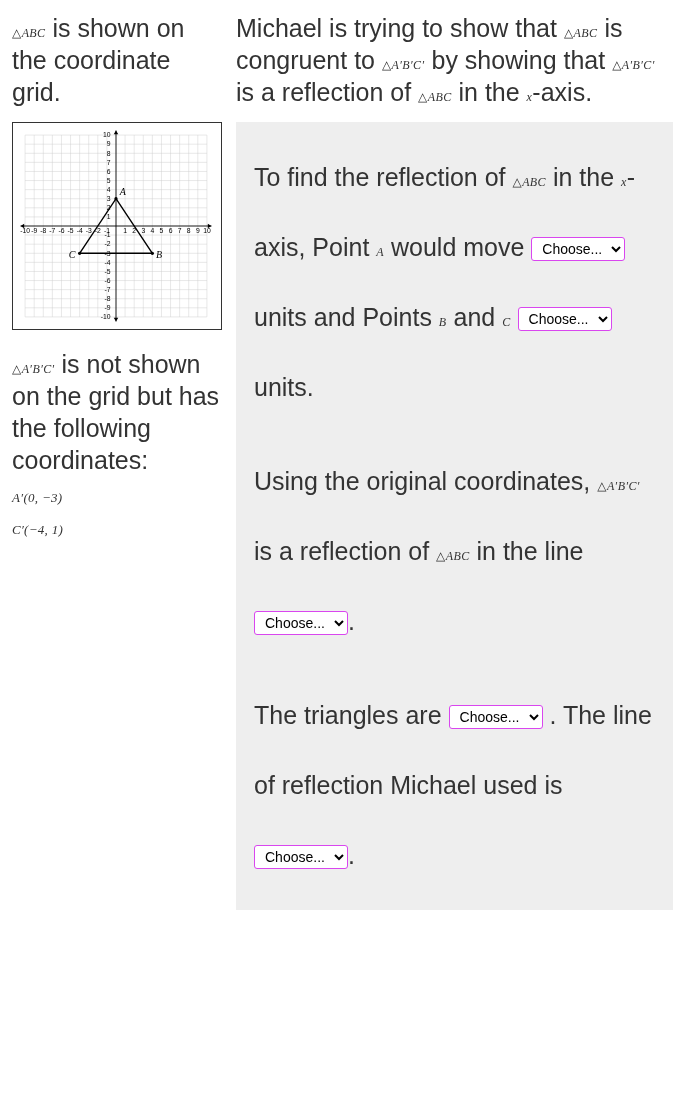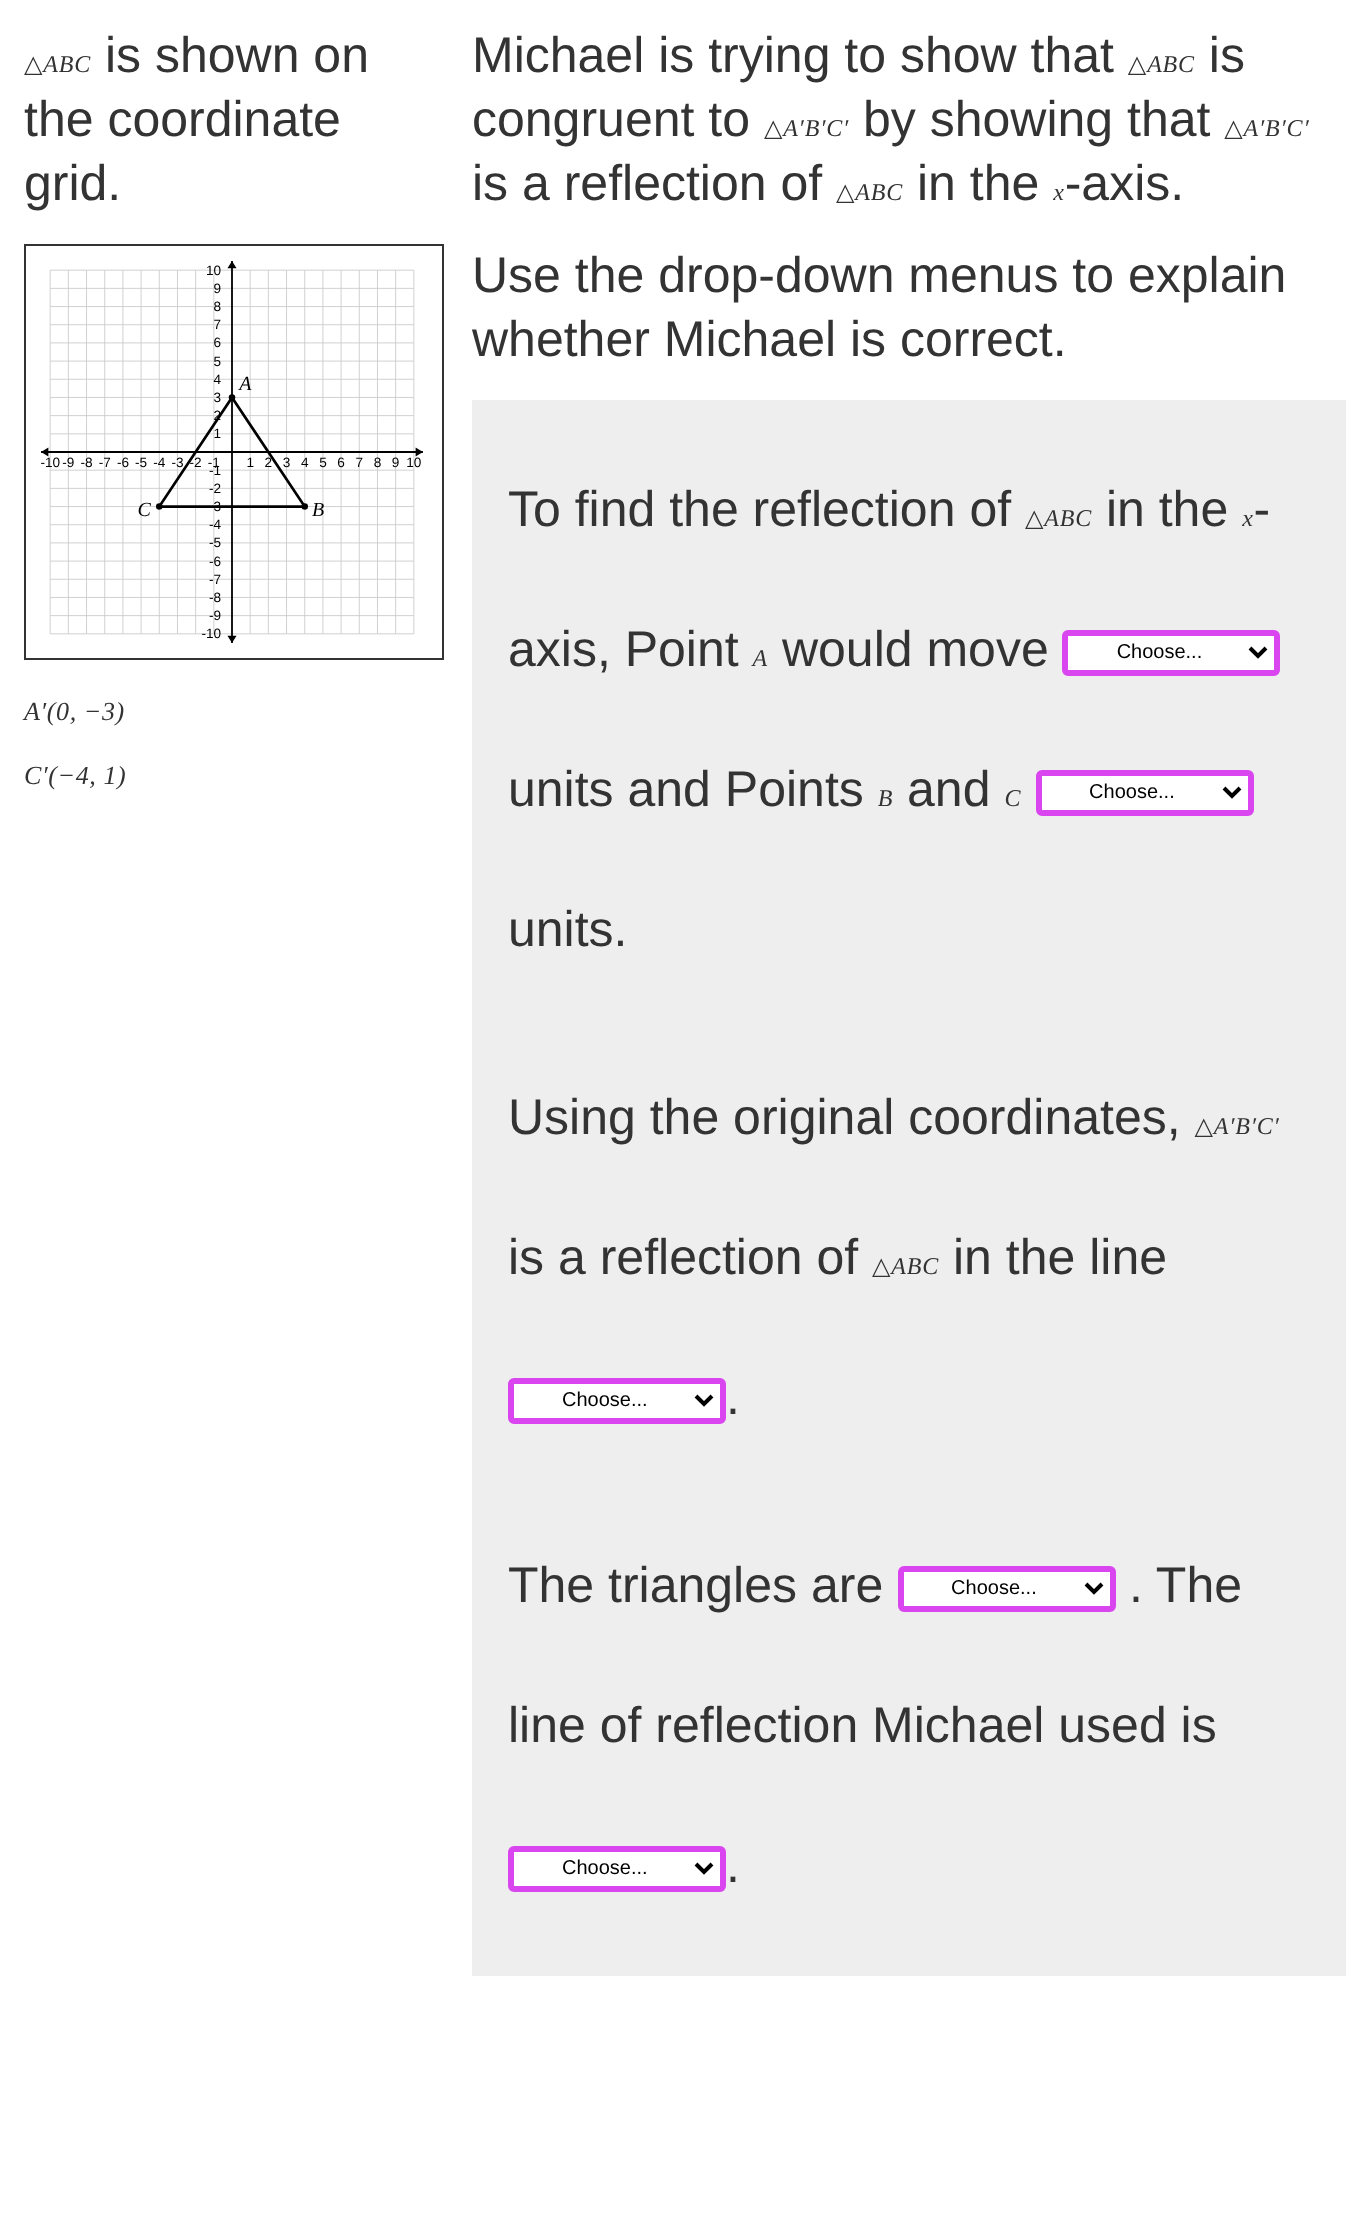--- a/index.html
+++ b/index.html
@@ -53,24 +53,24 @@
   }
   .answer-box {
     background: #eeeeee;
     padding: 20px 18px;
     margin-top: 14px;
     line-height: 2.8;
     font-size: 25px;
   }
   .answer-box p { margin: 0 0 24px 0; }
   select {
-    font-size: 10px;
-    padding: 2px 20px;
+    font-size: 14px;
+    padding: 2px 6px;
     vertical-align: middle;
-    border: 3px solid #d946ef;
+    border: 1px solid #d946ef;
     background: #fff;
     border-radius: 3px;
   }
 </style>
 </head>
 <body>
 
 <div class="columns">
 
   <div class="left">
@@ -184,31 +184,33 @@
 
           <g transform="scale(1,-1)" font-size="1.1" font-family="Times New Roman" font-style="italic" fill="#000">
             <text x="0.4" y="-3.4">A</text>
             <text x="4.4" y="3.5">B</text>
             <text x="-5.2" y="3.5">C</text>
           </g>
         </g>
       </svg>
     </div>
 
+    <p class="para">
+      <span class="math"><span class="tri">△</span><span>A′B′C′</span></span><span> is not shown on the grid but has the following coordinates:</span>
+    </p>
 
     <div class="coord-line">A′(0, −3)</div>
     <div class="coord-line">C′(−4, 1)</div>
   </div>
 
   <div class="right">
     <p class="para">
       <span>Michael is trying to show that </span><span class="math"><span class="tri">△</span><span>ABC</span></span><span> is congruent to </span><span class="math"><span class="tri">△</span><span>A′B′C′</span></span><span> by showing that </span><span class="math"><span class="tri">△</span><span>A′B′C′</span></span><span> is a reflection of </span><span class="math"><span class="tri">△</span><span>ABC</span></span><span> in the </span><span class="math">x</span><span>-axis.</span>
     </p>
 
-    <p class="para">Use the drop-down menus to explain whether Michael is correct.</p>
 
     <div class="answer-box">
       <p>
         <span>To find the reflection of </span><span class="math"><span class="tri">△</span><span>ABC</span></span><span> in the </span><span class="math">x</span><span>-axis, Point </span><span class="math">A</span><span> would move </span><select><option>Choose...</option></select><span> units and Points </span><span class="math">B</span><span> and </span><span class="math">C</span><span> </span><select><option>Choose...</option></select><span> units.</span>
       </p>
 
       <p>
         <span>Using the original coordinates, </span><span class="math"><span class="tri">△</span><span>A′B′C′</span></span><span> is a reflection of </span><span class="math"><span class="tri">△</span><span>ABC</span></span><span> in the line </span><select><option>Choose...</option></select><span>.</span>
       </p>
 

